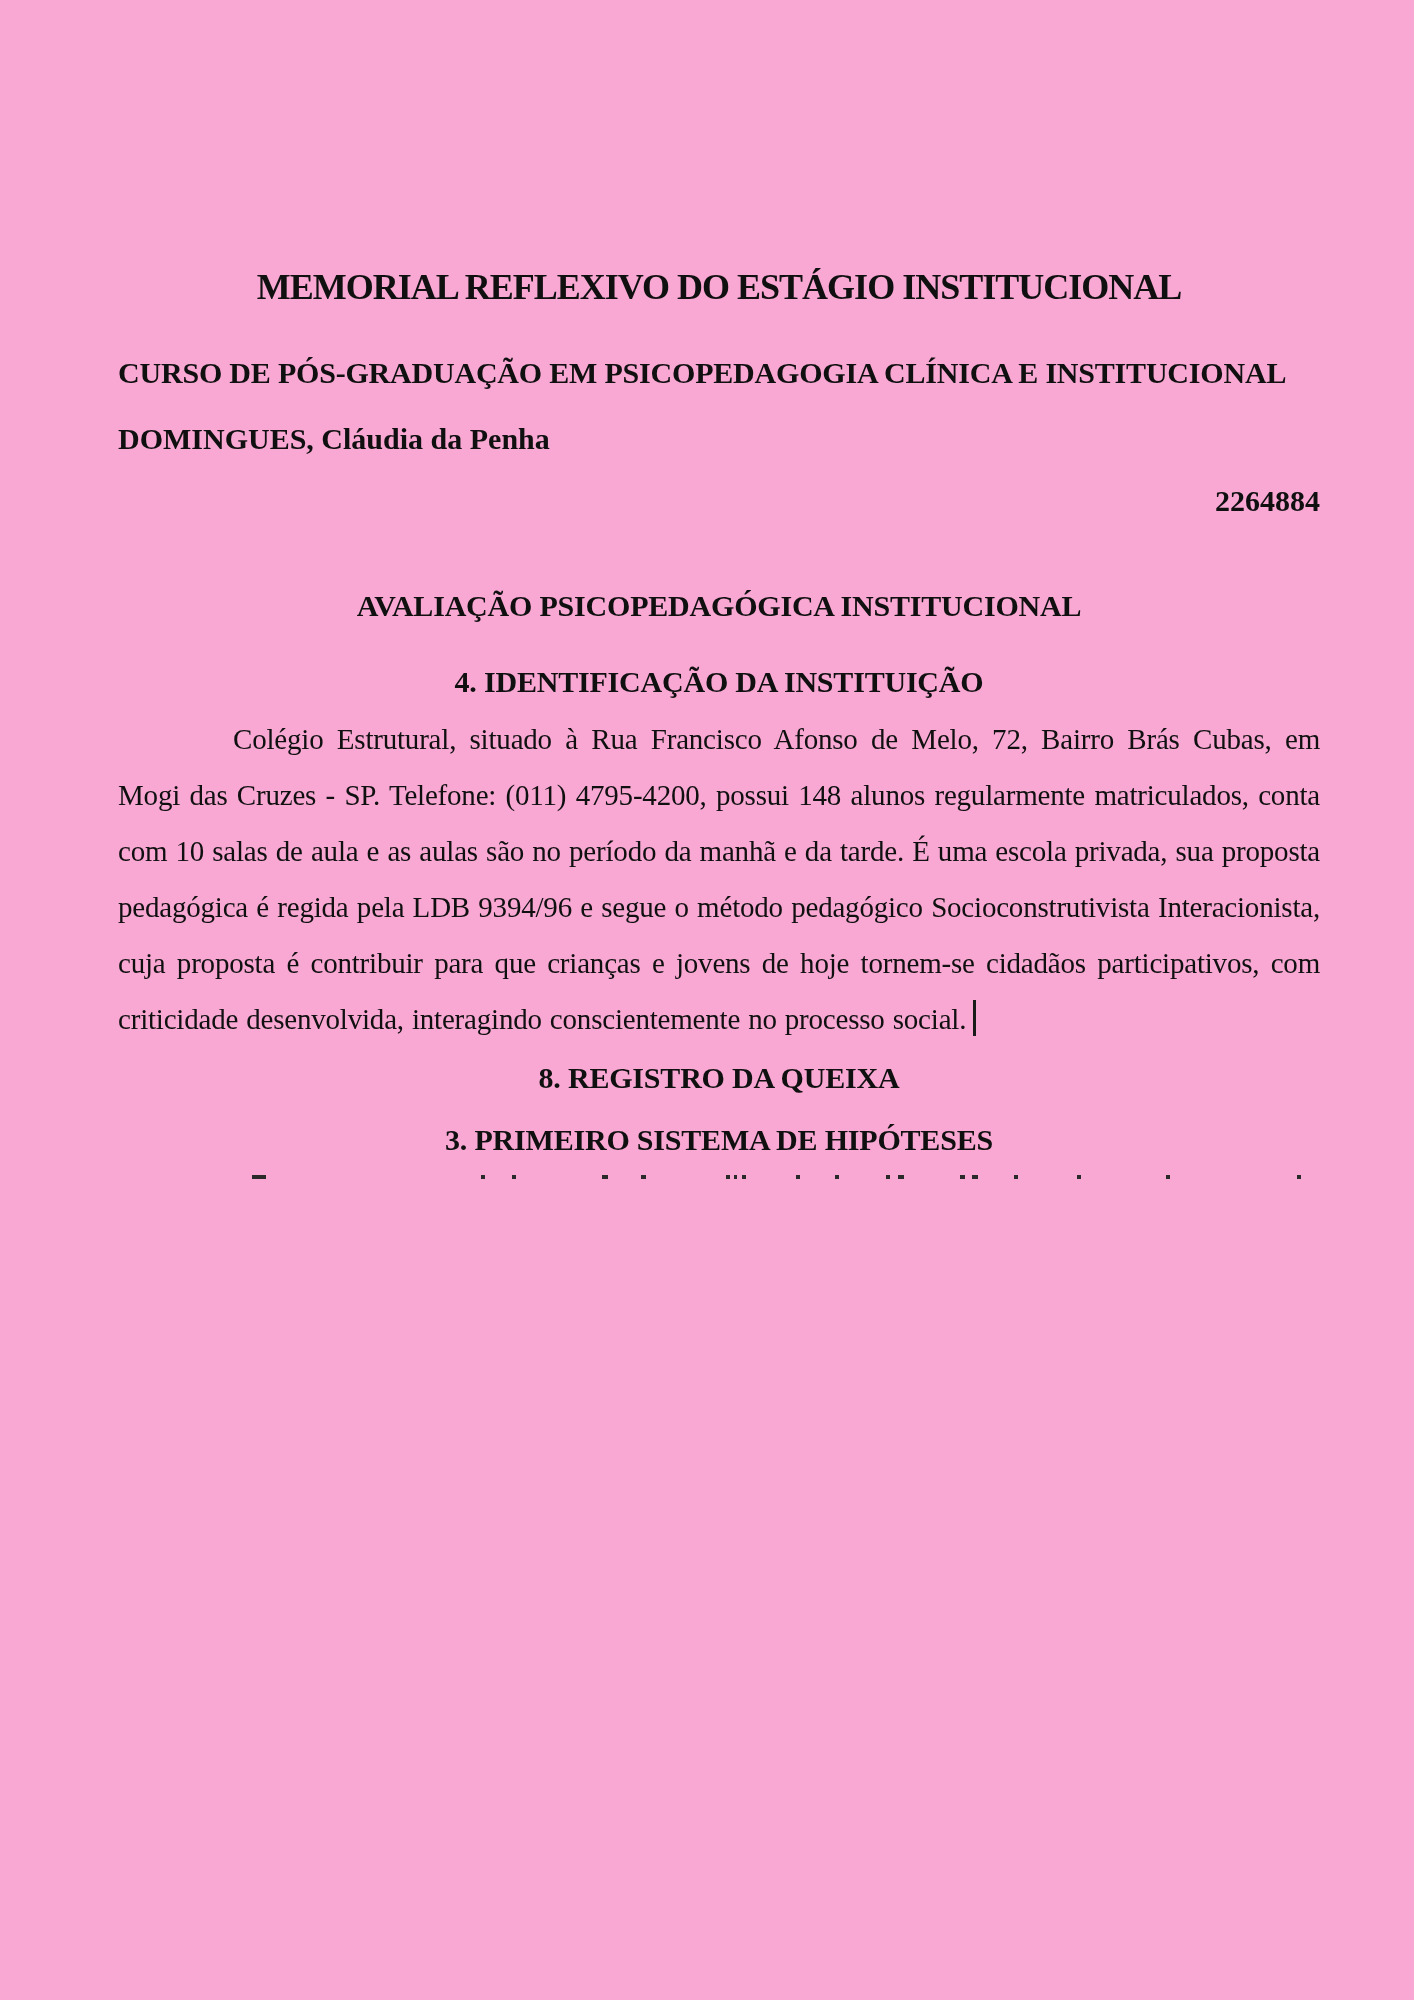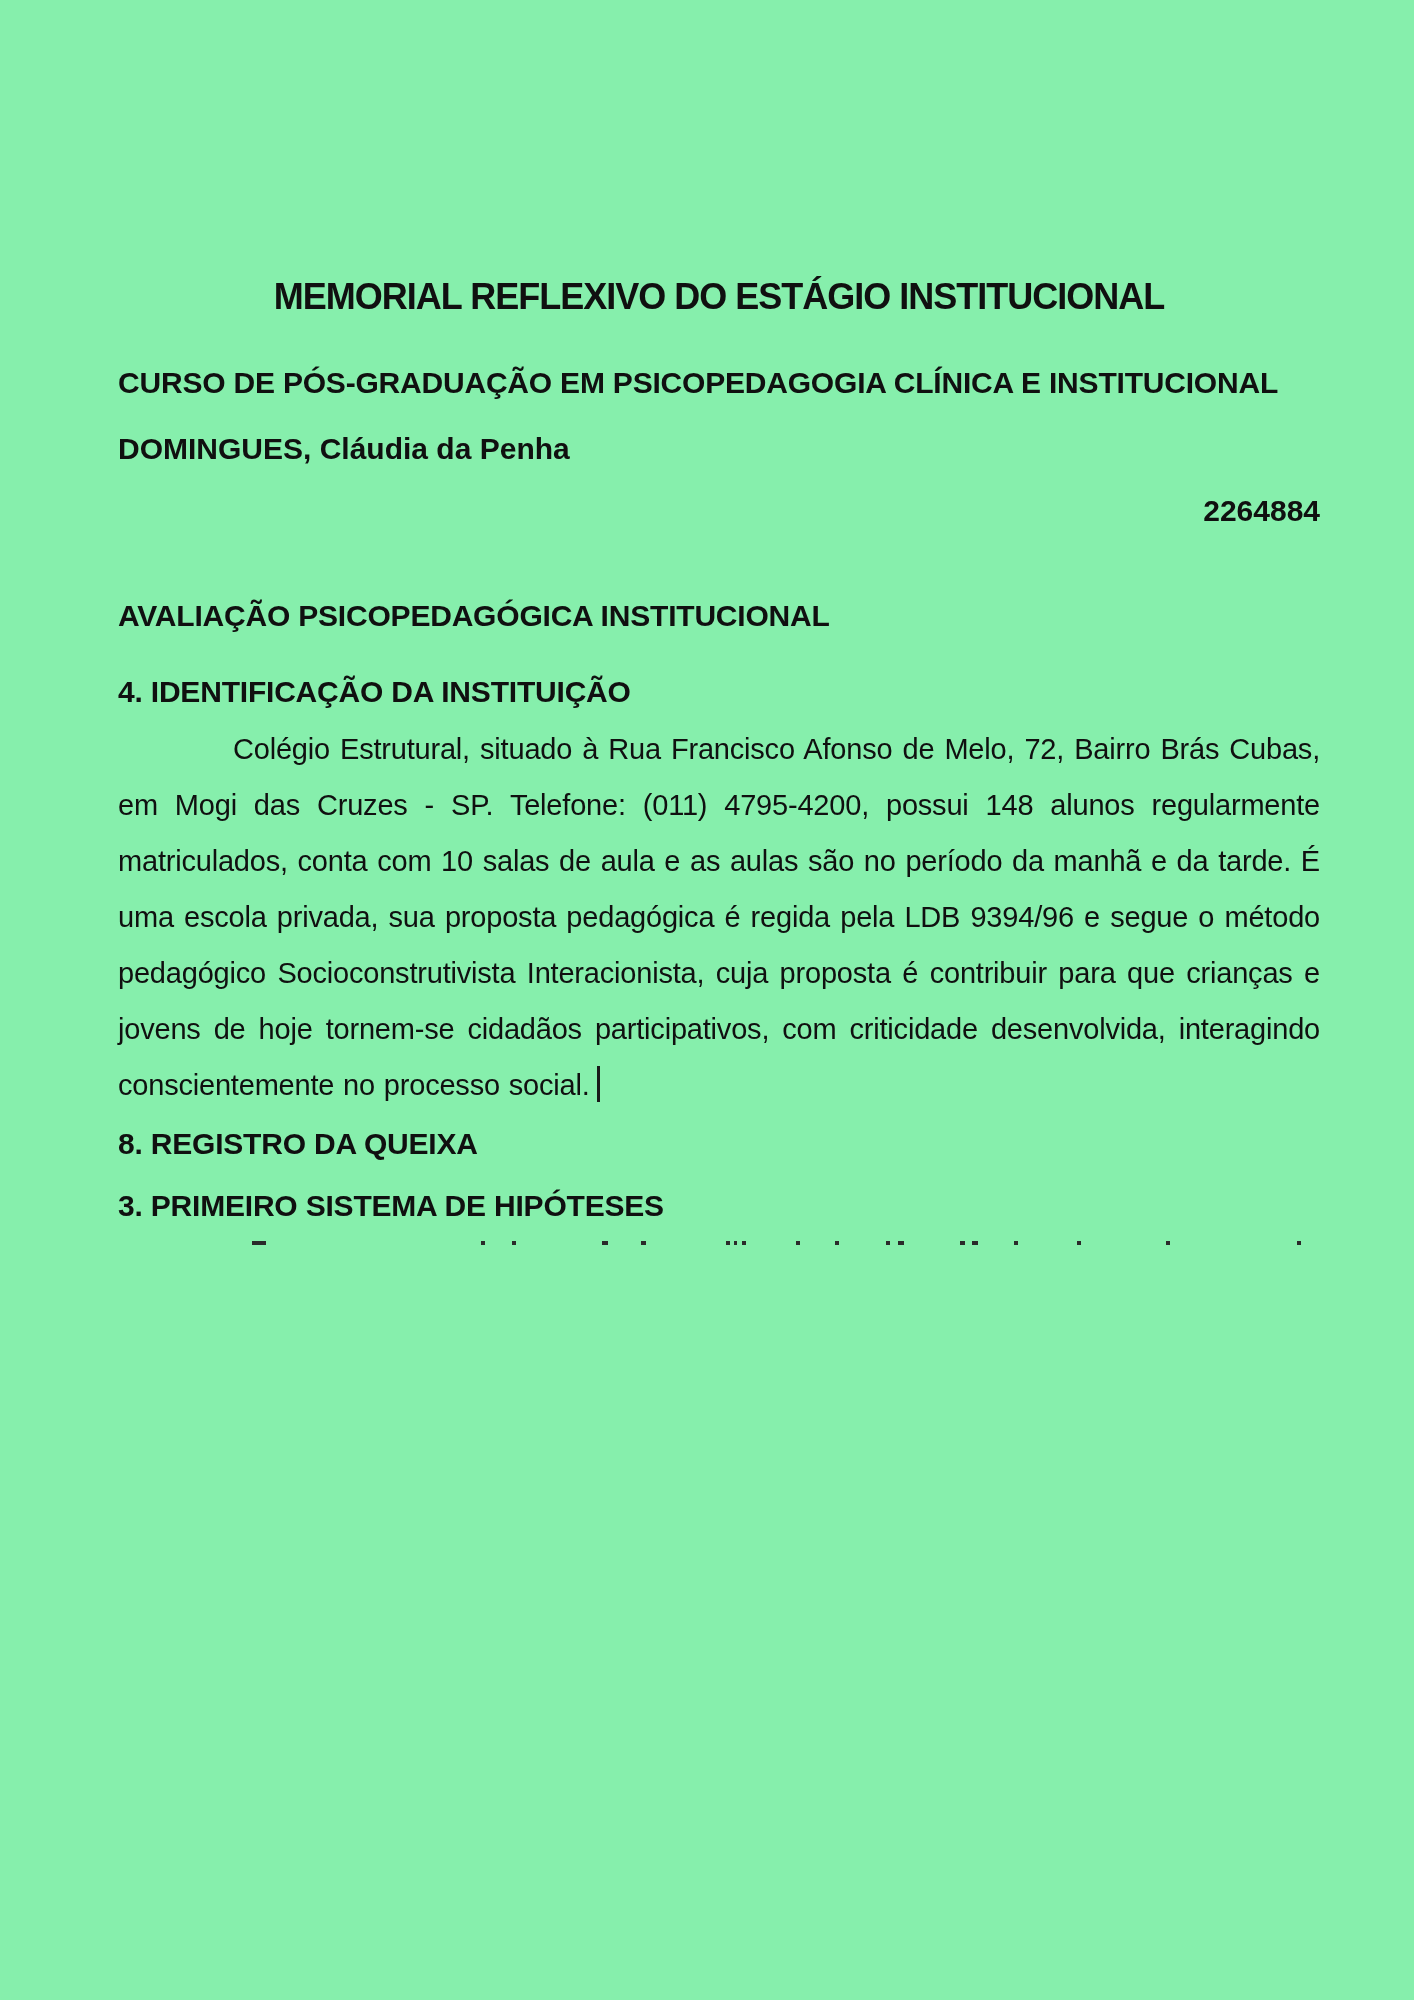--- a/index.html
+++ b/index.html
@@ -6,23 +6,24 @@
   html, body { background: #ffffff; }
   body {
     font-family: "Liberation Sans", "DejaVu Sans", sans-serif;
     color: #101010;
     -webkit-font-smoothing: antialiased;
   }
   .page {
     position: relative;
     width: 1414px;
     height: 2000px;
-    background: #86efac;
-    padding: 16px 94px 0 118px;
+    background: #f9a8d4;
+    padding: 6px 94px 0 118px;
     overflow: hidden;
+    font-family: Liberation Serif, serif;
   }
   .doc-title {
     margin-top: 258px;
     font-size: 36px;
     line-height: 46px;
     font-weight: bold;
     text-align: center;
     letter-spacing: -1px;
   }
   .course-heading {
@@ -46,21 +47,21 @@
     font-size: 30px;
     line-height: 50px;
     font-weight: bold;
     text-align: right;
   }
   .section-heading {
     font-size: 30px;
     line-height: 50px;
     font-weight: bold;
     letter-spacing: -0.2px;
-    text-align: left;
+    text-align: center;
   }
   .h-avaliacao   { margin-top: 55px; }
   .h-identif     { margin-top: 26px; }
   .h-registro    { margin-top: 6px; }
   .h-primeiro    { margin-top: 12px; }
   .h-sub-a       { margin-top: 14px; font-size: 29px; }
   .body-par {
     margin-top: 4px;
     font-size: 29px;
     line-height: 56px;

